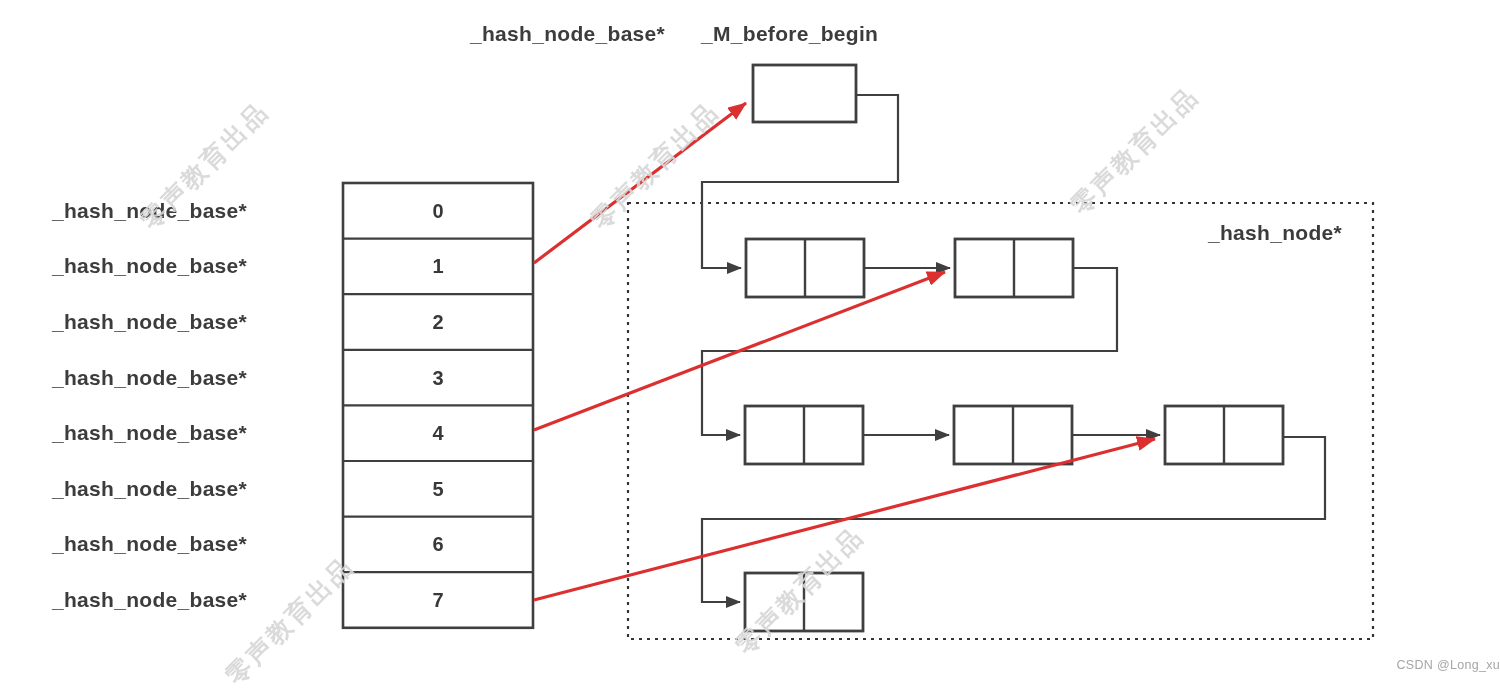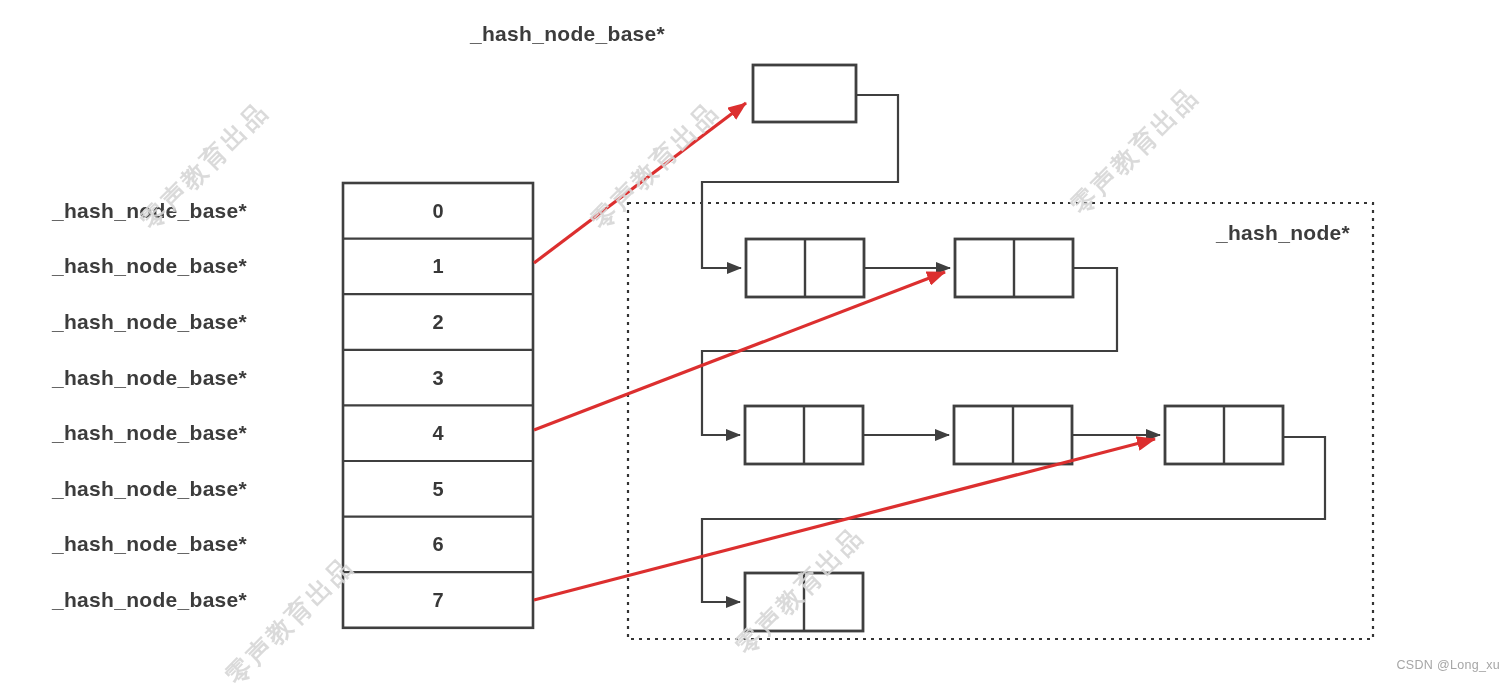--- a/index.html
+++ b/index.html
@@ -3,21 +3,21 @@
 <meta charset="utf-8">
 <style>
   html,body{margin:0;padding:0;background:#ffffff;}
   body{width:1500px;height:688px;overflow:hidden;font-family:"Liberation Sans",sans-serif;}
   .stage{position:relative;width:1500px;height:688px;background:#ffffff;}
   .stage svg{position:absolute;left:0;top:0;}
   .lbl{position:absolute;font-weight:700;color:#3c3c3c;white-space:nowrap;letter-spacing:.3px;}
   .top-label{font-size:21px;}
   .left-label{font-size:21px;height:30px;line-height:30px;}
   .bucket-num{position:absolute;font-weight:700;font-size:20px;color:#383838;text-align:center;height:28px;line-height:28px;}
-  .region-label{font-size:21px;text-align:center;}
+  .region-label{font-size:21px;text-align:left;}
   .watermark{position:absolute;width:200px;text-align:center;color:#d7d7d7;opacity:.9;font-size:25px;font-weight:700;letter-spacing:3px;transform:rotate(-45deg);white-space:nowrap;pointer-events:none;}
   .credit{position:absolute;font-size:12.5px;font-weight:400;color:#a6a6a6;letter-spacing:.3px;white-space:nowrap;}
 </style>
 </head>
 <body>
 
 <div class="stage">
   <svg id="diagram-svg" width="1500" height="688" viewBox="0 0 1500 688">
       <defs>
         <marker id="ah-black" markerUnits="userSpaceOnUse" markerWidth="15" markerHeight="12" refX="14" refY="6" orient="auto">
@@ -55,20 +55,21 @@
       <line x1="1224" y1="406" x2="1224" y2="464" stroke="#3f3f3f" stroke-width="2.4"></line>
       <rect x="745" y="573" width="118" height="58" fill="#fff" stroke="#3f3f3f" stroke-width="2.8"></rect>
       <line x1="804" y1="573" x2="804" y2="631" stroke="#3f3f3f" stroke-width="2.4"></line>
       <line x1="534" y1="263" x2="746" y2="103" stroke="#dc2f2f" stroke-width="3.2" marker-end="url(#ah-red)"></line>
       <line x1="534" y1="430" x2="945" y2="272" stroke="#dc2f2f" stroke-width="3.2" marker-end="url(#ah-red)"></line>
       <line x1="534" y1="600" x2="1155" y2="439" stroke="#dc2f2f" stroke-width="3.2" marker-end="url(#ah-red)"></line>
     </svg>
 
   <div class="lbl top-label" id="top-pointer-label" style="left: 470px; top: 22px;">_hash_node_base*</div>
 
+  <div class="lbl top-label" id="top-member-label" style="left: 701px; top: 22px;">_M_before_begin</div>
 
   <div class="lbl region-label" id="region-label" style="left: 1208px; top: 221px; width: 150px;">_hash_node*</div>
 
   <div id="left-labels">
       <div class="lbl left-label" style="left: 52px; top: 195.8px;">_hash_node_base*</div>
       <div class="lbl left-label" style="left: 52px; top: 251.4px;">_hash_node_base*</div>
       <div class="lbl left-label" style="left: 52px; top: 307px;">_hash_node_base*</div>
       <div class="lbl left-label" style="left: 52px; top: 362.6px;">_hash_node_base*</div>
       <div class="lbl left-label" style="left: 52px; top: 418.2px;">_hash_node_base*</div>
       <div class="lbl left-label" style="left: 52px; top: 473.8px;">_hash_node_base*</div>

